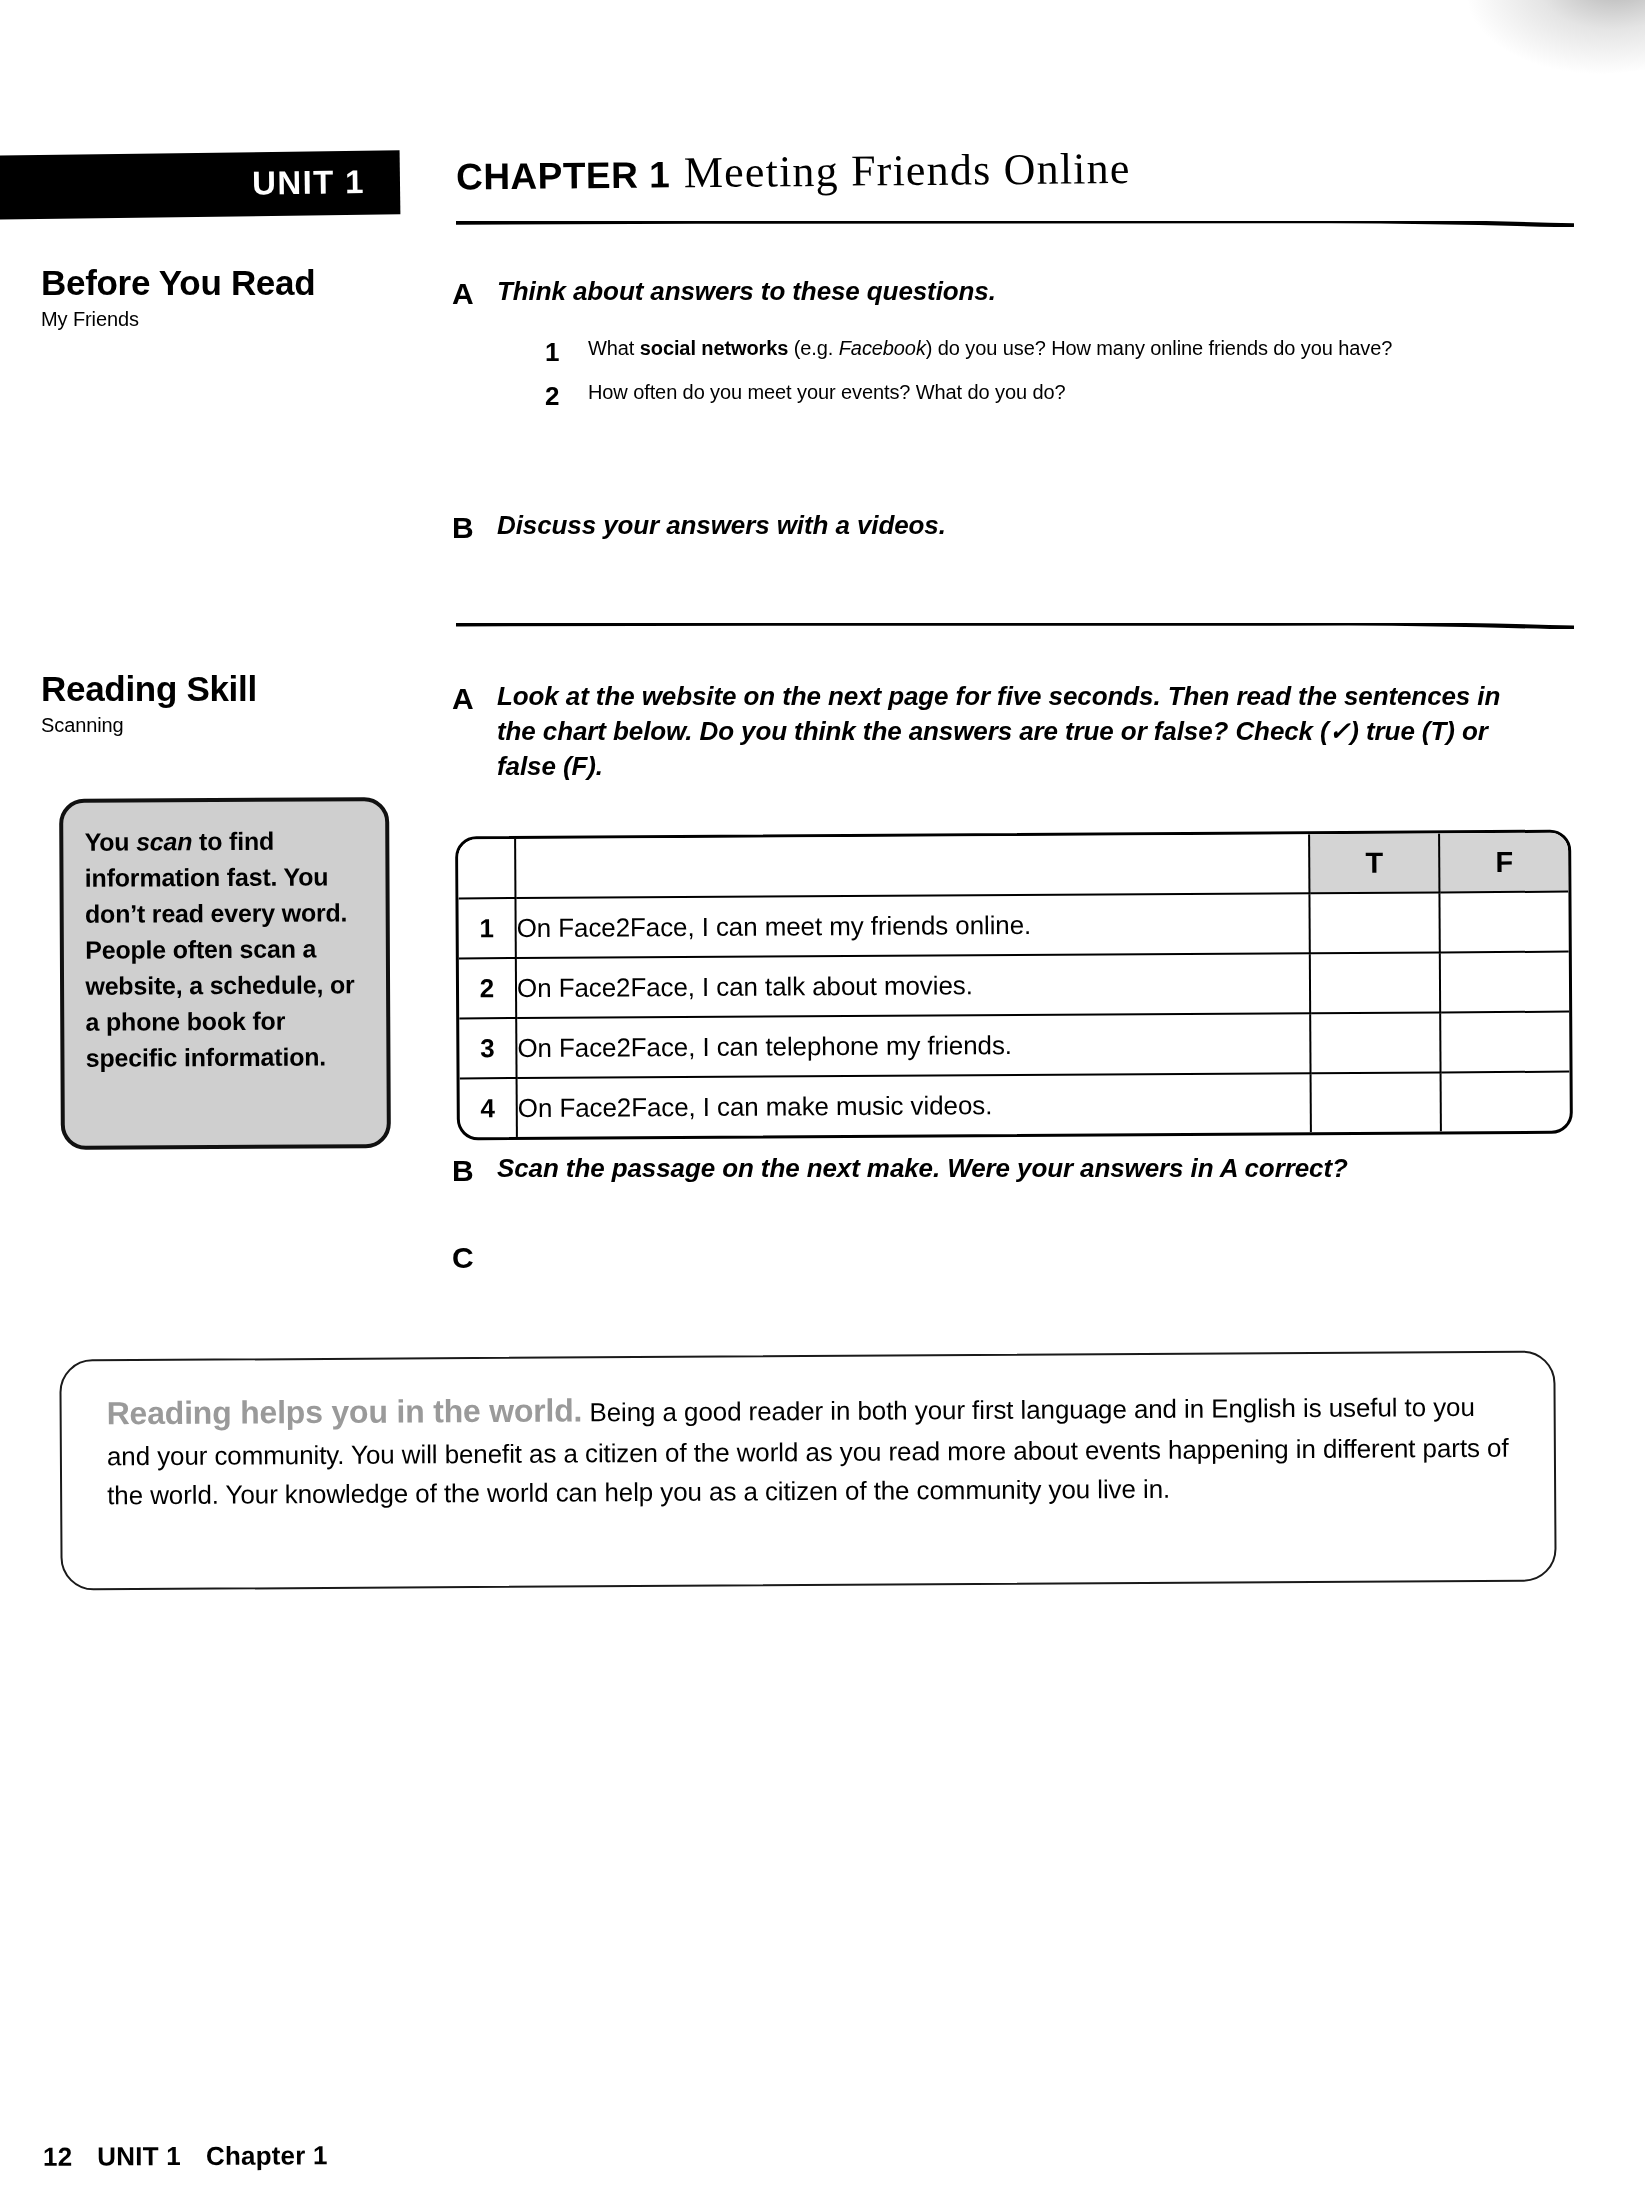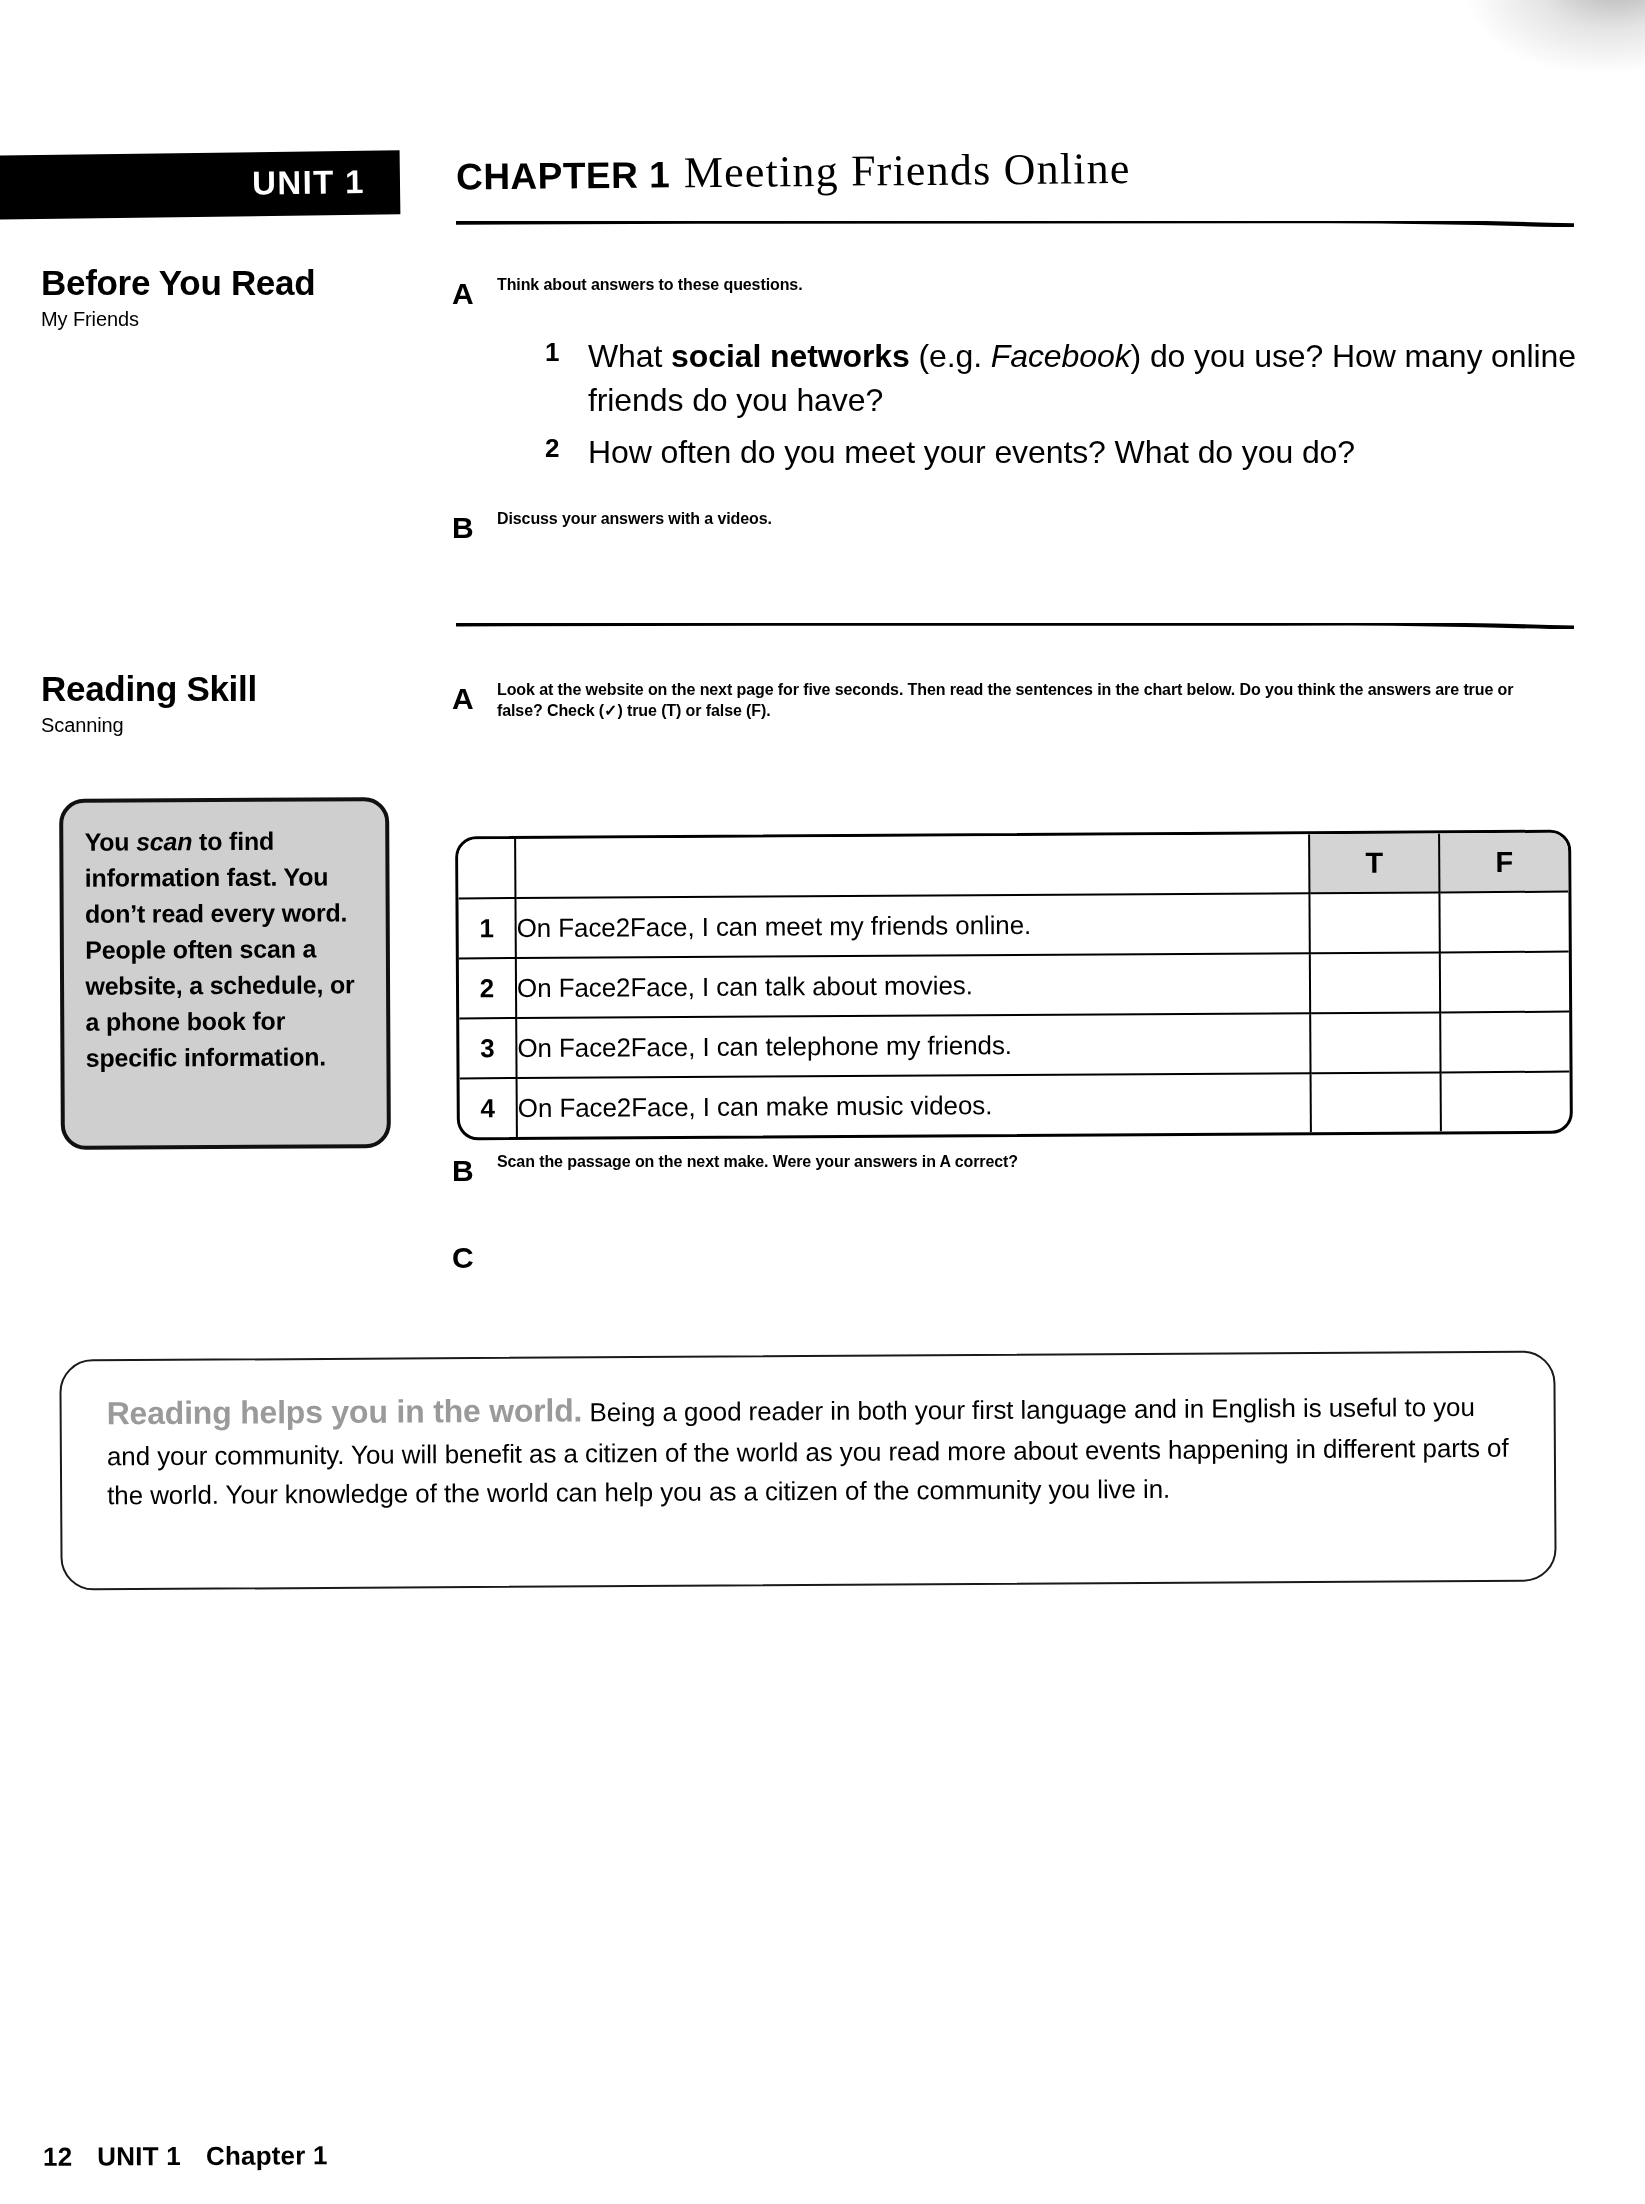--- a/index.html
+++ b/index.html
@@ -111,44 +111,45 @@
     align-items: flex-start;
   }
   .item-letter {
     font-size: 30px;
     font-weight: bold;
     width: 45px;
     flex: 0 0 45px;
     line-height: 1.32;
   }
   .item-body {
-    font-size: 16px;
+    font-size: 26px;
     font-weight: bold;
     line-height: 1.34;
     letter-spacing: -0.1px;
+    font-style: italic;
   }
 
   .qlist {
     position: absolute;
     left: 545px;
   }
   .q {
     display: flex;
     align-items: flex-start;
     margin-bottom: 8.7px;
   }
   .q-num {
     font-size: 26px;
     font-weight: bold;
     width: 43px;
     flex: 0 0 43px;
     line-height: 1.36;
   }
   .q-text {
-    font-size: 32px;
+    font-size: 20px;
     font-weight: normal;
     line-height: 1.36;
     letter-spacing: -0.1px;
   }
   .q-text b { font-weight: bold; }
   .q-text i { font-style: italic; }
 
   
   .divider {
     position: absolute;

